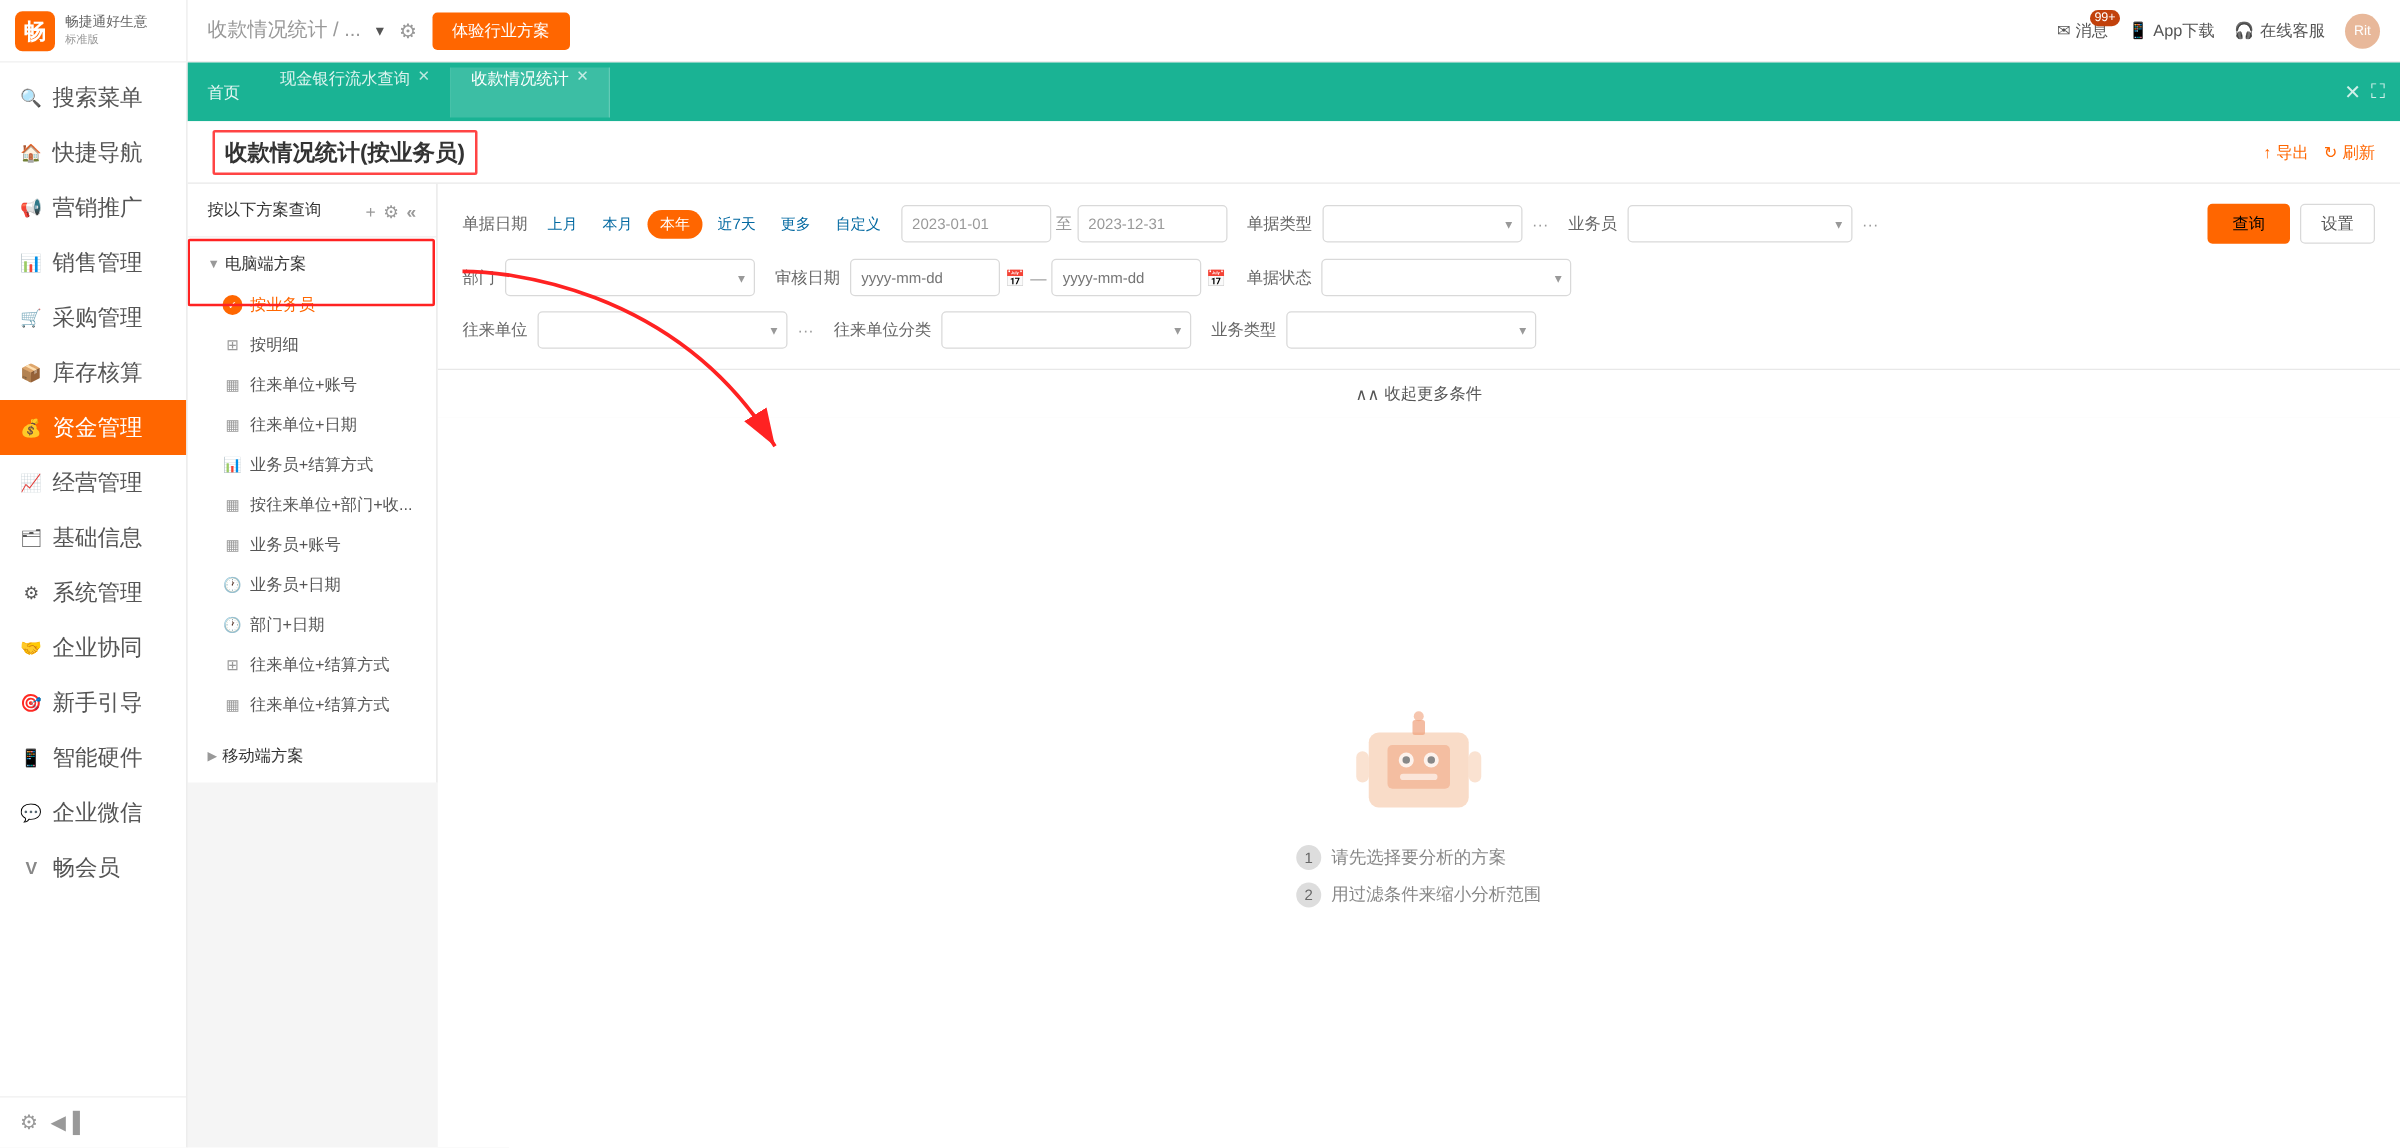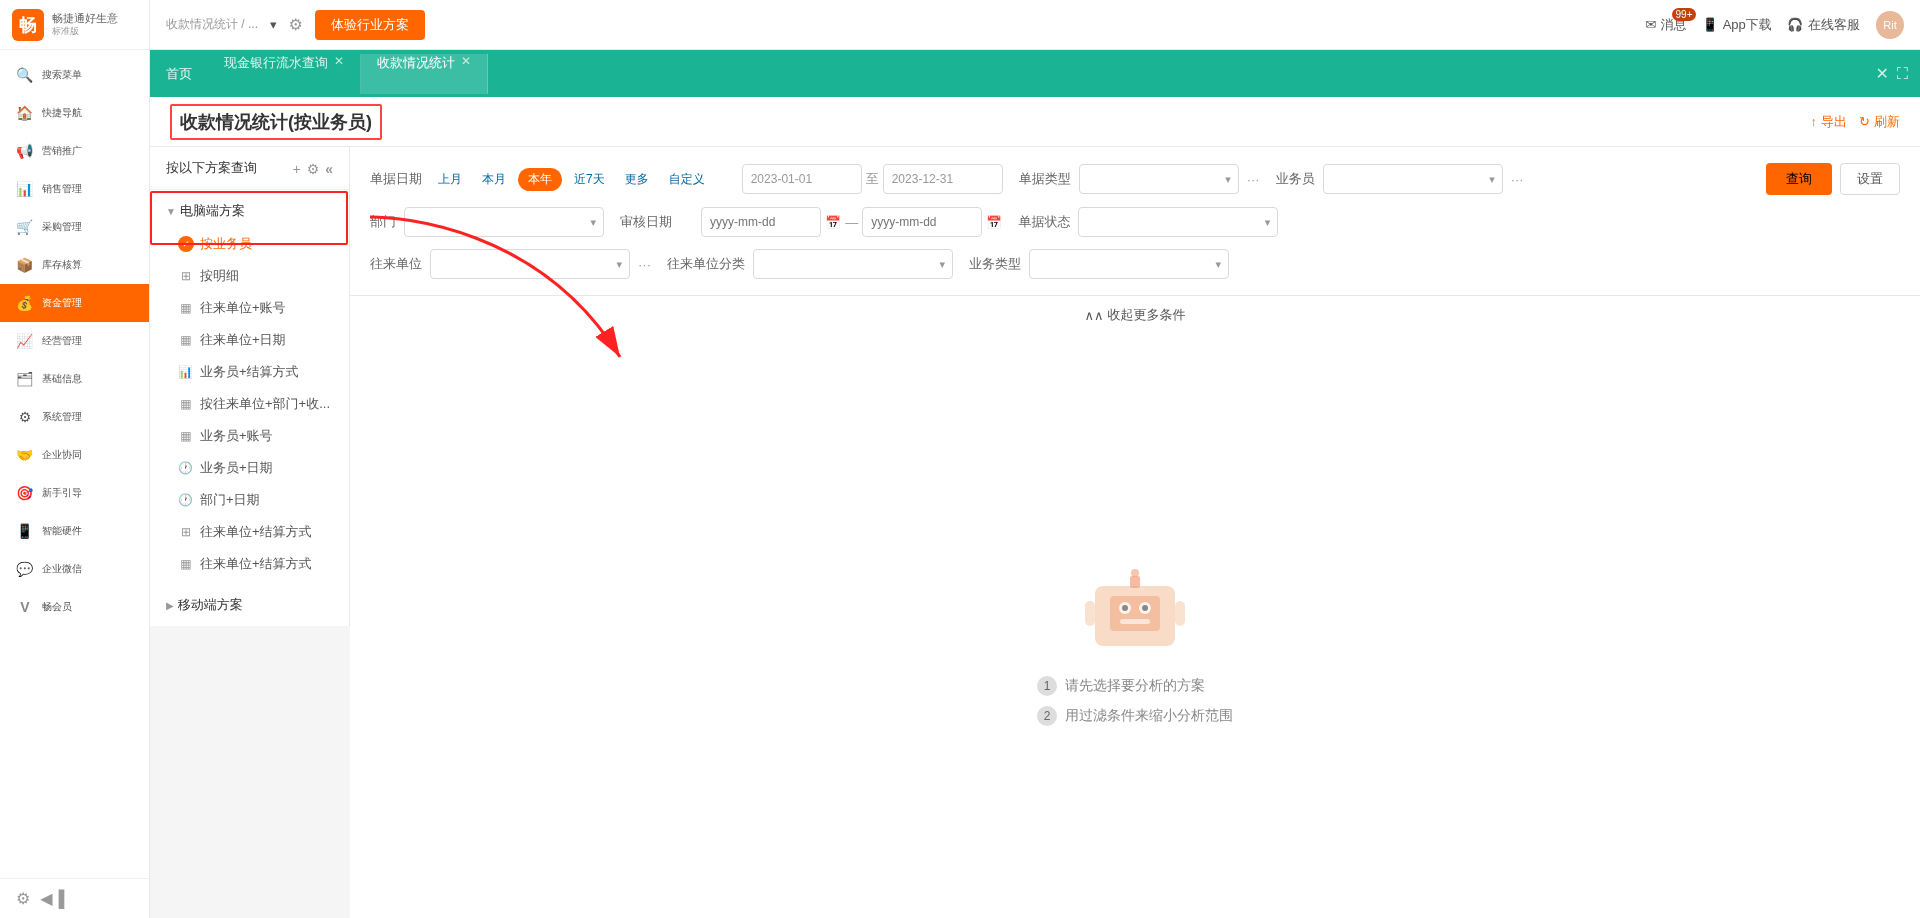--- a/index.html
+++ b/index.html
@@ -12,32 +12,32 @@
     .sidebar { width: 150px; background: #fff; border-right: 1px solid #e8e8e8; display: flex; flex-direction: column; flex-shrink: 0; }
     .sidebar-logo { height: 50px; background: #fff; display: flex; align-items: center; padding: 0 12px; border-bottom: 1px solid #f0f0f0; }
     .logo-icon { width: 32px; height: 32px; background: #ff6600; border-radius: 6px; display: flex; align-items: center; justify-content: center; color: white; font-size: 18px; font-weight: bold; margin-right: 8px; }
     .logo-text { font-size: 11px; color: #666; line-height: 1.3; }
     .logo-badge { font-size: 9px; color: #999; }
 
     .sidebar-nav { flex: 1; overflow-y: auto; padding: 6px 0; }
     .nav-item { display: flex; align-items: center; padding: 10px 16px; cursor: pointer; color: #555; transition: all 0.2s; }
     .nav-item.active { background: #ff6600; color: #fff; }
     .nav-item .nav-icon { width: 18px; height: 18px; margin-right: 8px; display: flex; align-items: center; justify-content: center; font-size: 14px; }
-    .nav-item .nav-label { font-size: 10px; }
+    .nav-item .nav-label { font-size: 18px; }
 
     .sidebar-footer { padding: 10px 16px; border-top: 1px solid #f0f0f0; display: flex; align-items: center; gap: 10px; }
     .footer-icon { color: #999; font-size: 16px; cursor: pointer; }
 
     
     .main-content { flex: 1; display: flex; flex-direction: column; overflow: hidden; }
 
     
     .top-header { height: 50px; background: #fff; border-bottom: 1px solid #e8e8e8; display: flex; align-items: center; justify-content: space-between; padding: 0 16px; }
     .header-left { display: flex; align-items: center; gap: 12px; }
-    .breadcrumb-text { color: #999; font-size: 12px; }
+    .breadcrumb-text { color: #999; font-size: 16px; }
     .header-dropdown { display: flex; align-items: center; gap: 4px; color: #555; cursor: pointer; }
     .settings-icon-btn { color: #999; cursor: pointer; font-size: 16px; }
     .trial-btn { background: #ff6600; color: white; border: none; padding: 6px 16px; border-radius: 4px; cursor: pointer; font-size: 13px; }
     .header-right { display: flex; align-items: center; gap: 16px; }
     .msg-btn { display: flex; align-items: center; gap: 4px; color: #555; cursor: pointer; position: relative; font-size: 13px; }
     .msg-badge { background: #c2410c; color: white; font-size: 10px; padding: 1px 4px; border-radius: 8px; position: absolute; top: -8px; right: -10px; }
     .app-download { display: flex; align-items: center; gap: 4px; color: #555; cursor: pointer; font-size: 13px; }
     .online-service { display: flex; align-items: center; gap: 4px; color: #555; cursor: pointer; font-size: 13px; }
     .user-avatar { width: 28px; height: 28px; background: #ddd; border-radius: 50%; cursor: pointer; }
 
@@ -81,21 +81,21 @@
 
     
     .search-form { background: #fff; padding: 16px 20px; border-bottom: 1px solid #e8e8e8; }
     .form-row { display: flex; align-items: center; gap: 16px; margin-bottom: 12px; flex-wrap: wrap; }
     .form-row:last-child { margin-bottom: 0; }
     .form-field { display: flex; align-items: center; gap: 8px; }
     .field-label { color: #666; font-size: 13px; white-space: nowrap; min-width: fit-content; }
     .field-select { border: 1px solid #d9d9d9; border-radius: 4px; padding: 5px 10px; font-size: 13px; color: #333; background: #fff; height: 30px; min-width: 160px; appearance: none; padding-right: 24px; cursor: pointer; }
     .select-wrapper { position: relative; display: inline-flex; align-items: center; }
     .select-wrapper::after { content: '▾'; position: absolute; right: 8px; color: #999; pointer-events: none; font-size: 11px; }
-    .date-range { display: flex; align-items: center; gap: 4px; margin-left: 21px; }
+    .date-range { display: flex; align-items: center; gap: 4px; }
     .date-input { border: 1px solid #d9d9d9; border-radius: 4px; padding: 5px 8px; font-size: 12px; color: #999; height: 30px; width: 120px; }
     .date-separator { color: #999; }
 
     .date-tabs { display: flex; align-items: center; gap: 4px; }
     .date-tab { padding: 3px 8px; font-size: 12px; color: #0369a1; cursor: pointer; border-radius: 2px; }
     .date-tab.active { background: #ff6600; color: white; border-radius: 12px; padding: 3px 10px; }
 
     .form-actions { display: flex; gap: 8px; margin-left: auto; }
     .query-btn { background: #ff6600; color: #000000; border: none; padding: 6px 20px; border-radius: 4px; cursor: pointer; font-size: 13px; }
     .settings-btn { background: #fff; color: #555; border: 1px solid #d9d9d9; padding: 6px 16px; border-radius: 4px; cursor: pointer; font-size: 13px; }

